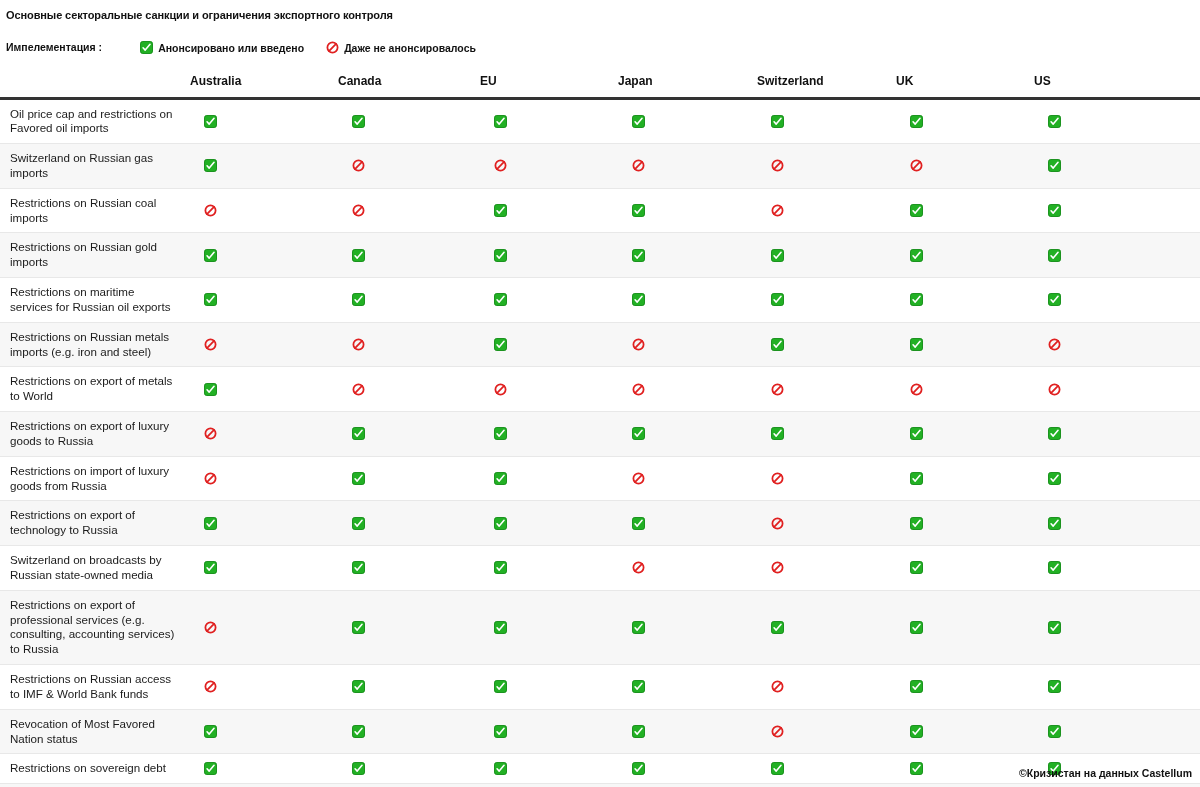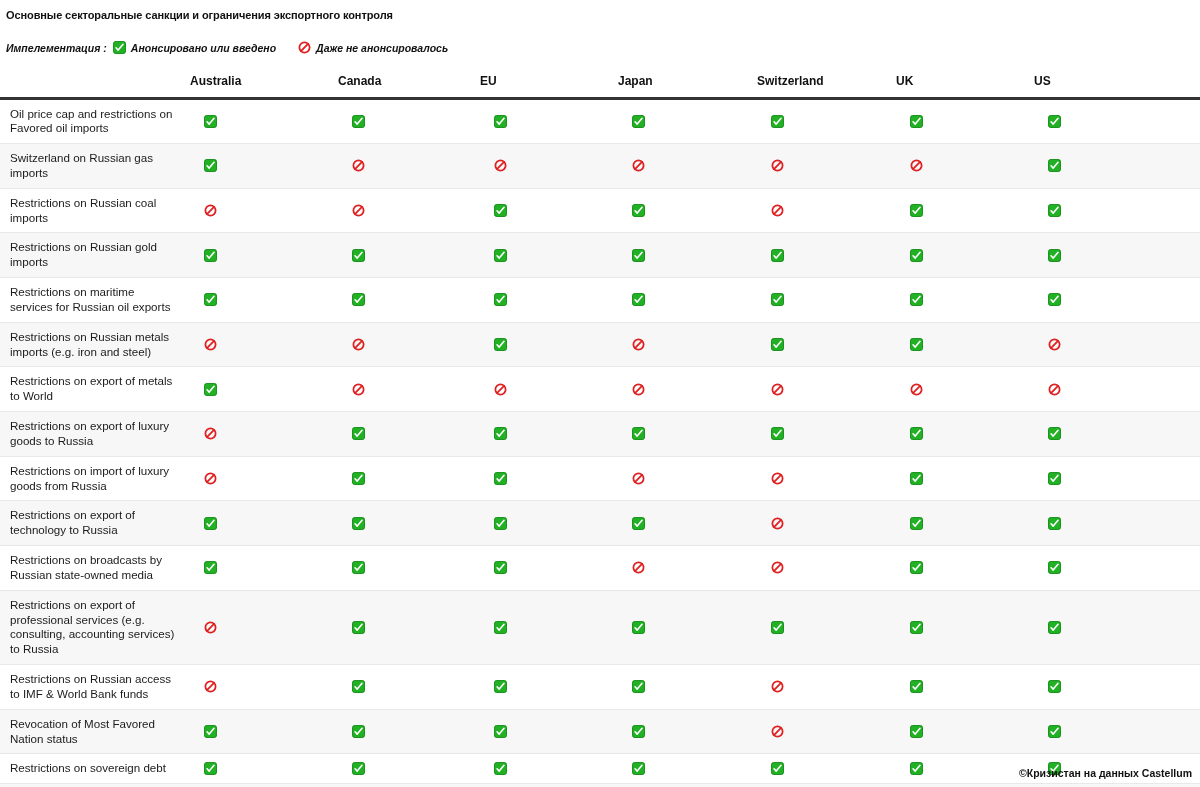--- a/index.html
+++ b/index.html
@@ -13,27 +13,27 @@
   #root { position: relative; width: 1200px; height: 787px; overflow: hidden; }
 
   
   .title {
     position: absolute; left: 6px; top: 9px;
     font-size: 11px; font-weight: bold; color: #111111;
     letter-spacing: -0.1px; white-space: nowrap;
   }
   .legend {
     position: absolute; left: 6px; top: 41px;
-    display: flex; align-items: center; white-space: nowrap; font-style: italic;
+    display: flex; white-space: nowrap;
   }
   .legend-label {
     font-size: 10.5px; font-weight: bold; color: #111111;
     margin-right: 6px;
   }
-  .legend-item { display: flex; align-items: center; }
+  .legend-item { display: flex; align-items: center; margin-left: 32px; }
   .legend-item + .legend-item { margin-left: 22px; }
   .legend-text {
     font-size: 10.5px; font-weight: bold; color: #111111; margin-left: 5px;
   }
 
   
   .ico { display: inline-block; vertical-align: middle; line-height: 0; }
   .ico svg { display: block; }
 
   
@@ -709,21 +709,21 @@
           <td class="cell">
             <span class="cellwrap ico">
               <svg width="13" height="13" viewBox="0 0 14 14">
                 <rect x="0.5" y="0.5" width="13" height="13" rx="2.5" ry="2.5" fill="#22b024" stroke="#0f8a12" stroke-width="1"></rect>
                 <path d="M3.3 7.3 L5.6 9.8 L10.8 3.6" fill="none" stroke="#ffffff" stroke-width="1.7" stroke-linecap="round" stroke-linejoin="round"></path>
               </svg>
             </span>
           </td>
         </tr>
         <tr>
-          <td class="rowlabel">Restrictions on broadcasts by Russian state-owned media</td>
+          <td class="rowlabel">Switzerland on broadcasts by Russian state-owned media</td>
           <td class="cell">
             <span class="cellwrap ico">
               <svg width="13" height="13" viewBox="0 0 14 14">
                 <rect x="0.5" y="0.5" width="13" height="13" rx="2.5" ry="2.5" fill="#22b024" stroke="#0f8a12" stroke-width="1"></rect>
                 <path d="M3.3 7.3 L5.6 9.8 L10.8 3.6" fill="none" stroke="#ffffff" stroke-width="1.7" stroke-linecap="round" stroke-linejoin="round"></path>
               </svg>
             </span>
           </td>
           <td class="cell">
             <span class="cellwrap ico">

